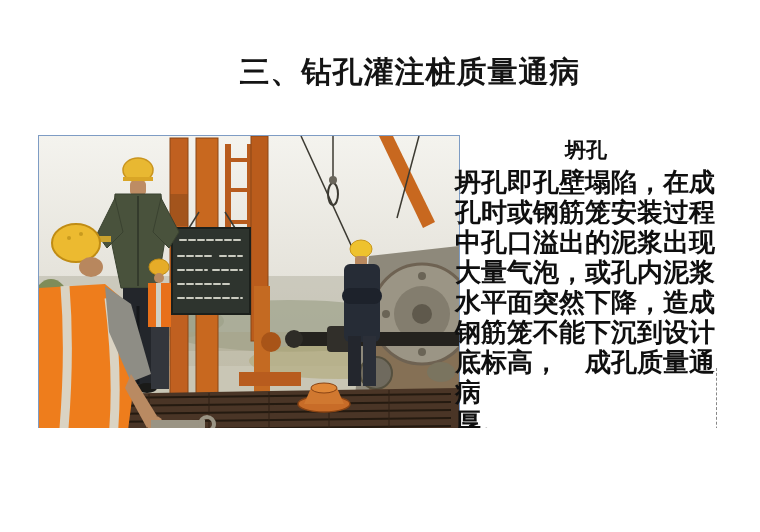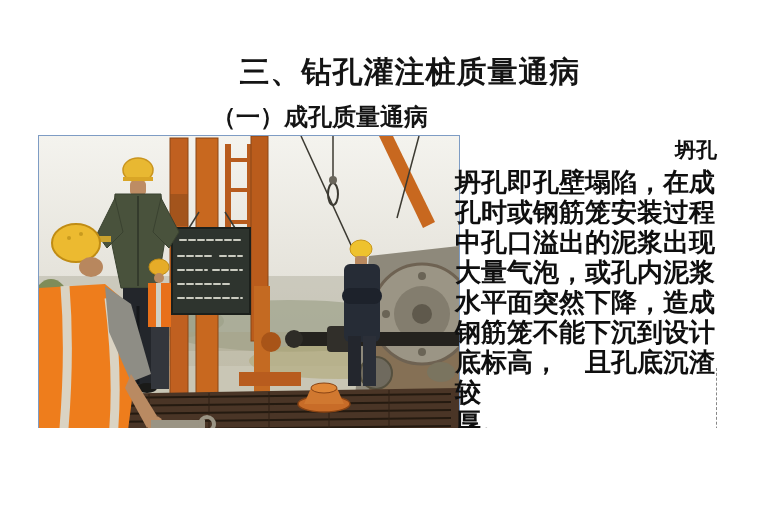--- a/index.html
+++ b/index.html
@@ -19,21 +19,21 @@
   .photo-frame{
     position:absolute;left:38px;top:135px;width:422px;height:375px;
     box-sizing:border-box;border:1px solid var(--photo-border,#7e9cc4);
     background:#eceae4;
   }
   .photo-frame svg{display:block;width:100%;height:100%;}
   .text-block{
     position:absolute;left:455px;top:136px;width:268px;
   }
   .topic-heading{
-    text-align:right;width:262px;font-size:21px;font-weight:bold;
+    text-align:center;width:262px;font-size:21px;font-weight:bold;
     color:#0e0e0e;margin:0 0 3px 0;
   }
   .body-text{
     font-size:26px;line-height:30px;font-weight:bold;color:#0f0f0f;
     white-space:pre-line;letter-spacing:0;
   }
   .accent-shape{
     position:absolute;left:459px;top:450px;width:258px;height:60px;
   }
   .accent-shape polygon{fill:var(--accent-blue,#4a6d9e);}
@@ -42,21 +42,20 @@
     border-left:1px dashed #5f5f5f;opacity:.75;
   }
 </style>
 </head>
 <body>
 
 <div class="page">
 
   <div class="page-title">三、钻孔灌注桩质量通病</div>
 
-  <div class="section-subtitle">（一）成孔质量通病</div>
 
   <div class="photo-frame">
     <svg viewBox="0 0 420 373" preserveAspectRatio="none">
       <defs>
         <linearGradient id="sky" x1="0" y1="0" x2="0" y2="1">
           <stop offset="0" stop-color="#f4f3ee"></stop>
           <stop offset="1" stop-color="#dcd9cf"></stop>
         </linearGradient>
       </defs>
 
@@ -225,21 +224,21 @@
   </div>
 
   <div class="text-block">
     <div class="topic-heading">坍孔</div>
     <div class="body-text">坍孔即孔壁塌陷，在成
 孔时或钢筋笼安装过程
 中孔口溢出的泥浆出现
 大量气泡，或孔内泥浆
 水平面突然下降，造成
 钢筋笼不能下沉到设计
-底标高，　且孔底沉渣较
+底标高，　成孔质量通病
 厚。</div>
   </div>
 
   <svg class="accent-shape" viewBox="0 0 258 60" preserveAspectRatio="none">
     <polygon points="0,19 258,2 258,60 0,60"></polygon>
   </svg>
 
   <div class="dashed-guide"></div>
 
 </div>

